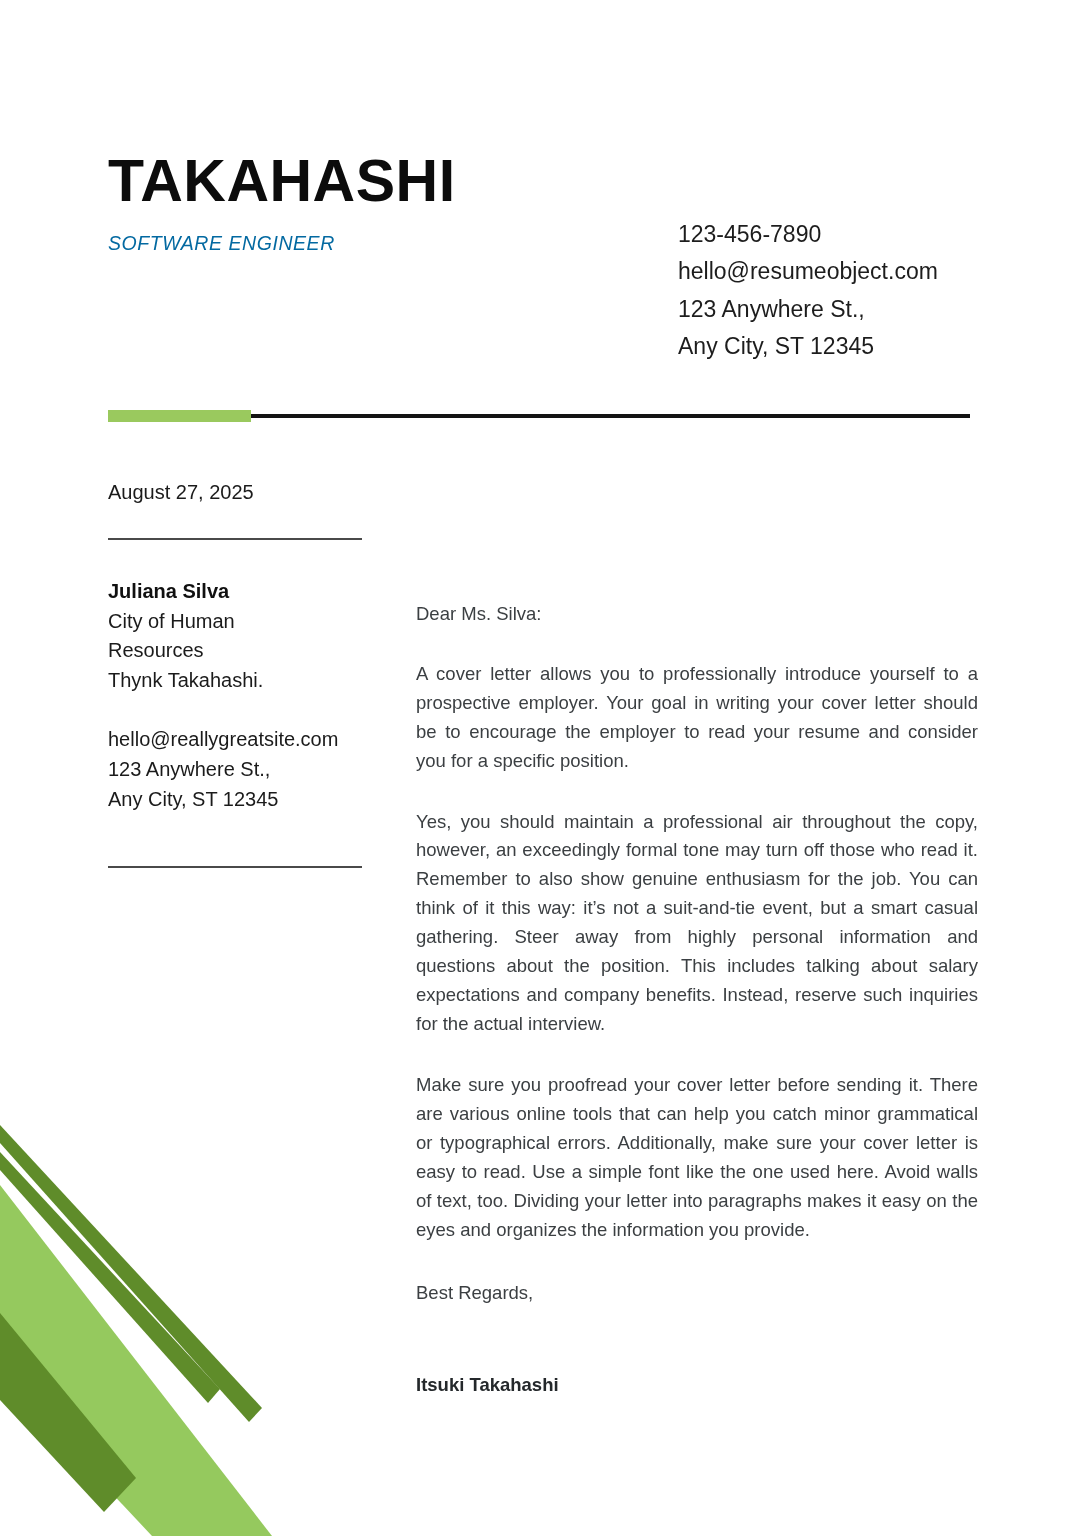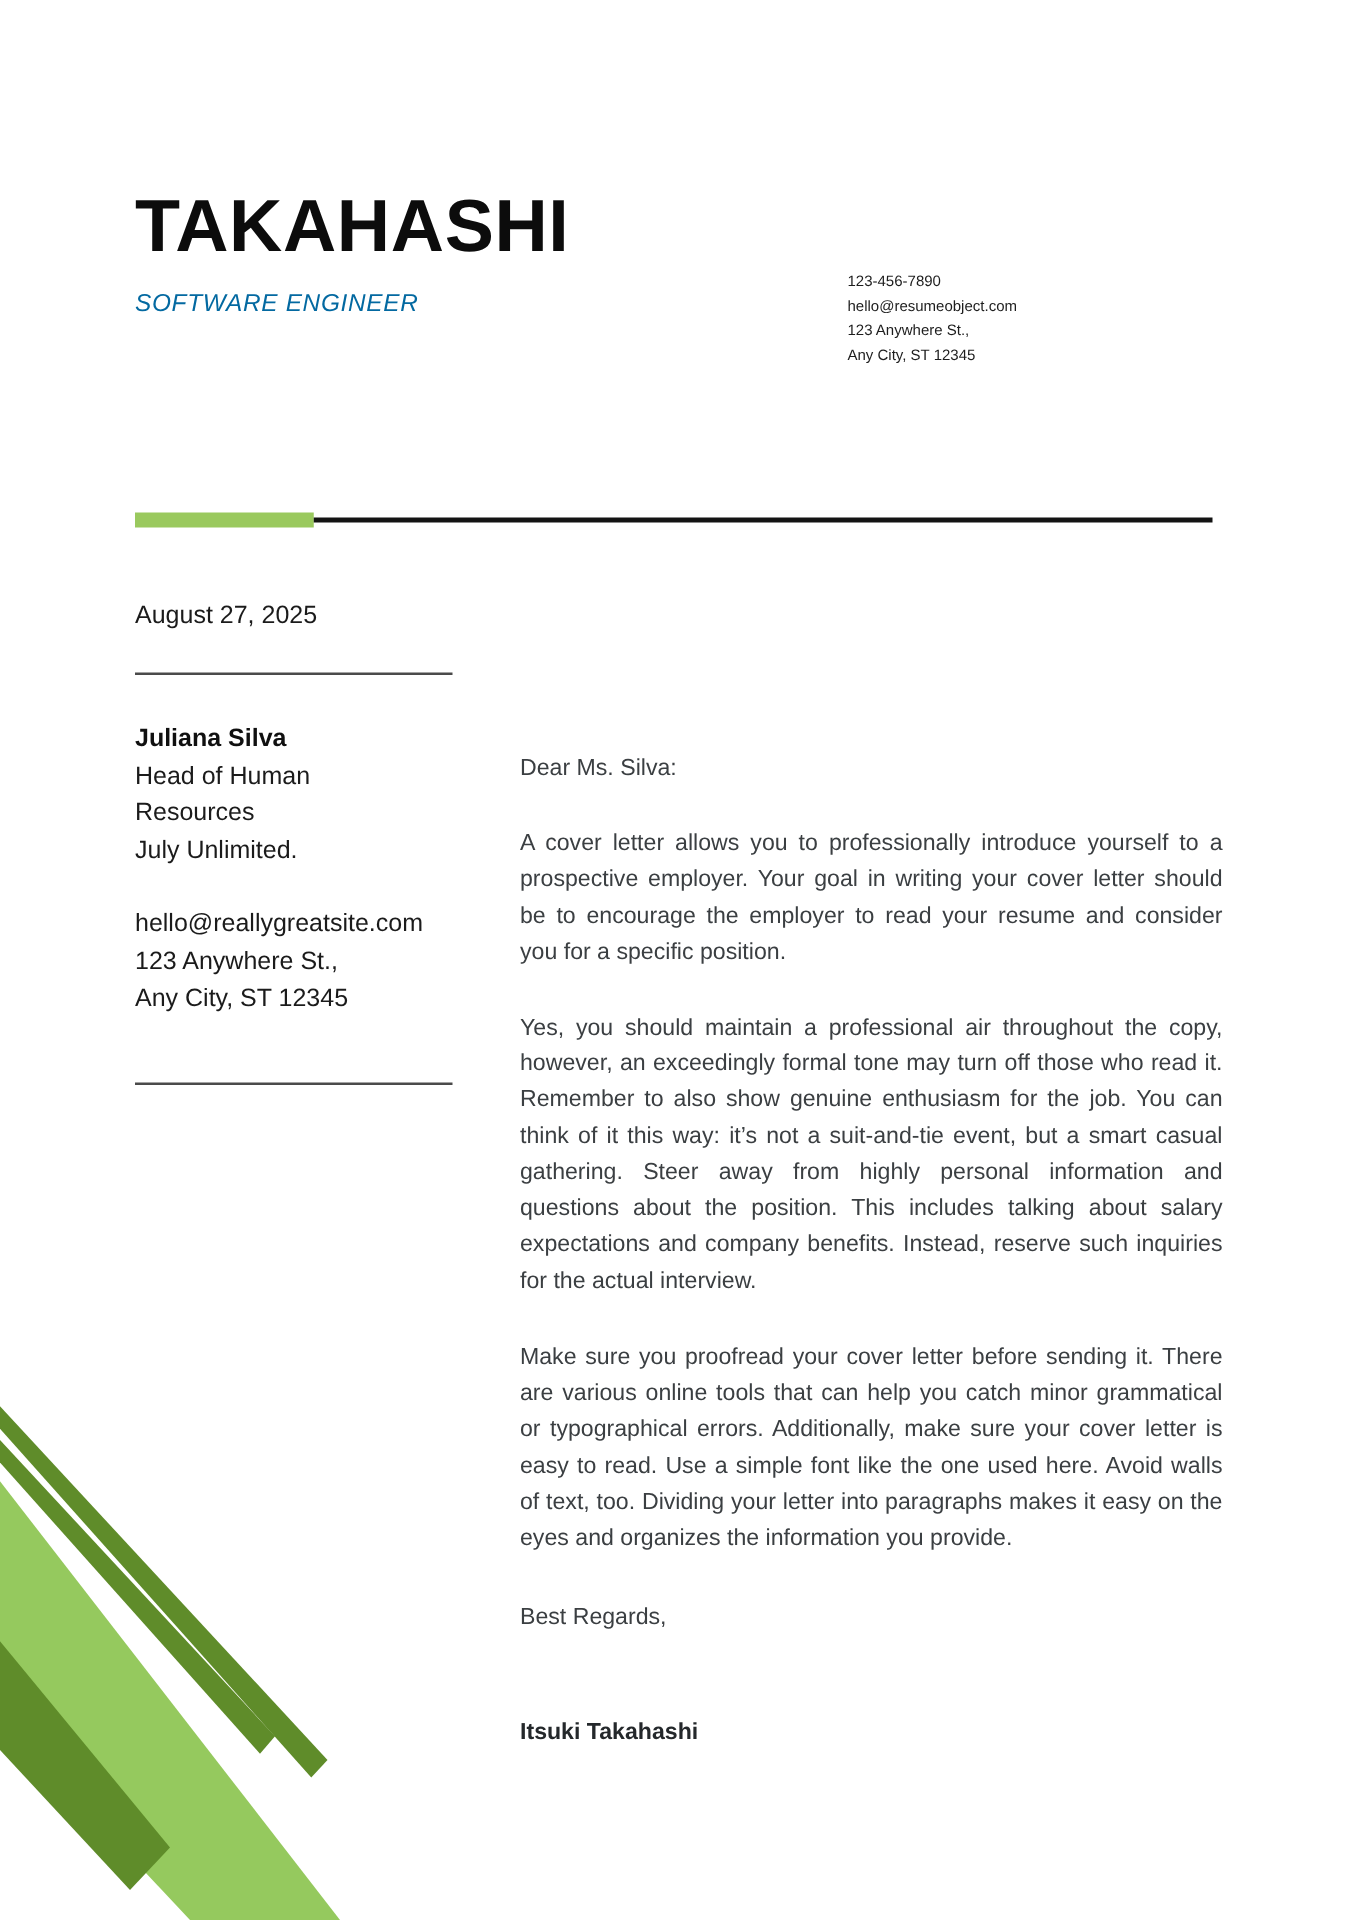--- a/index.html
+++ b/index.html
@@ -62,21 +62,21 @@
     font-style: italic;
   }
 
   .contact-block {
     position: absolute;
     left: 570px;
     top: 68px;
     width: 330px;
   }
   .contact-line {
-    font-size: 12px;
+    font-size: 23px;
     color: #1d1d1d;
     line-height: 1.63;
     white-space: nowrap;
   }
 
   
   .divider {
     position: absolute;
     left: 108px;
     top: 408px;
@@ -210,23 +210,23 @@
   </div>
 
   <div class="left-col">
 
     <div class="letter-date">August 27, 2025</div>
 
     <div class="rule rule-top"></div>
 
     <div class="recipient">
       <div class="recipient-name">Juliana Silva</div>
-      <div class="recipient-line">Head of Human</div>
+      <div class="recipient-line">City of Human</div>
       <div class="recipient-line">Resources</div>
-      <div class="recipient-line">July Unlimited.</div>
+      <div class="recipient-line">Thynk Takahashi.</div>
 
       <div class="recipient-gap"></div>
 
       <div class="recipient-line">hello@reallygreatsite.com</div>
       <div class="recipient-line">123 Anywhere St.,</div>
       <div class="recipient-line">Any City, ST 12345</div>
     </div>
 
     <div class="rule rule-bottom"></div>
 

